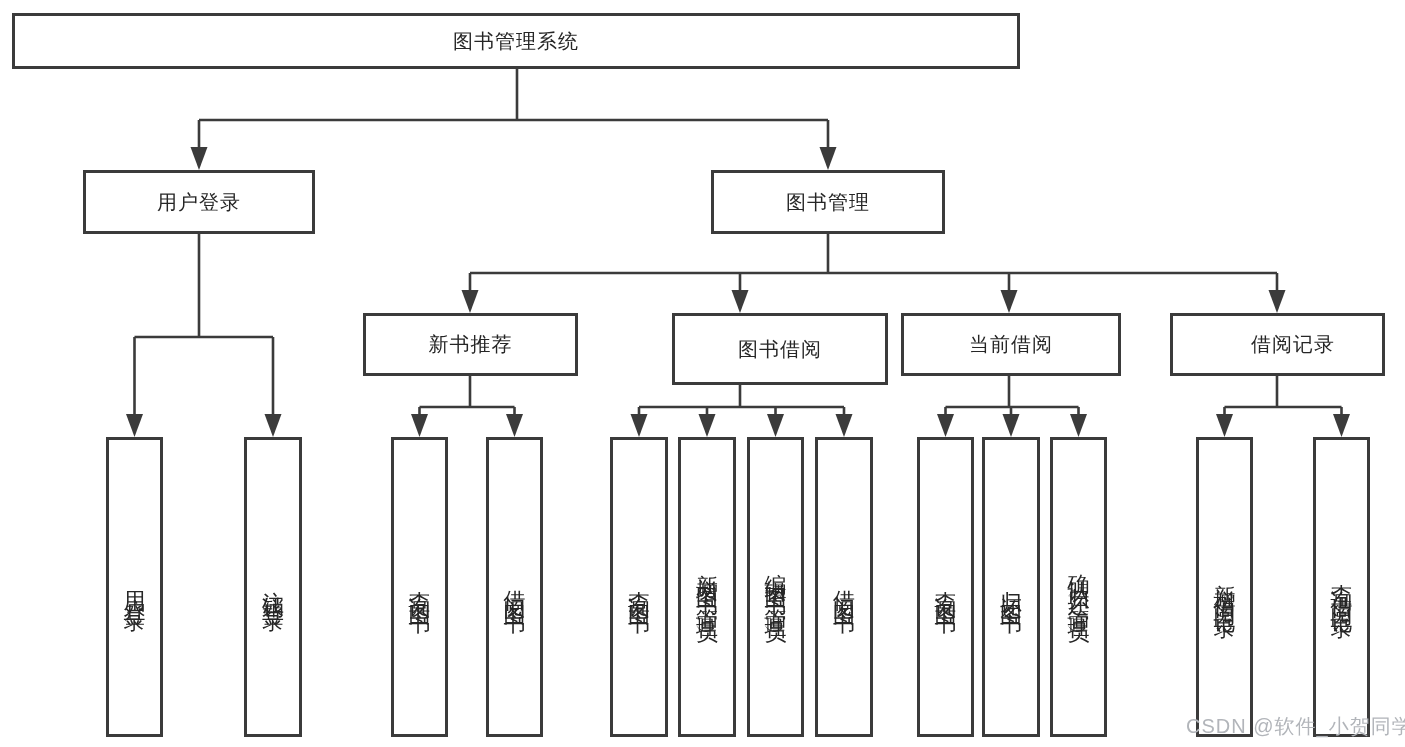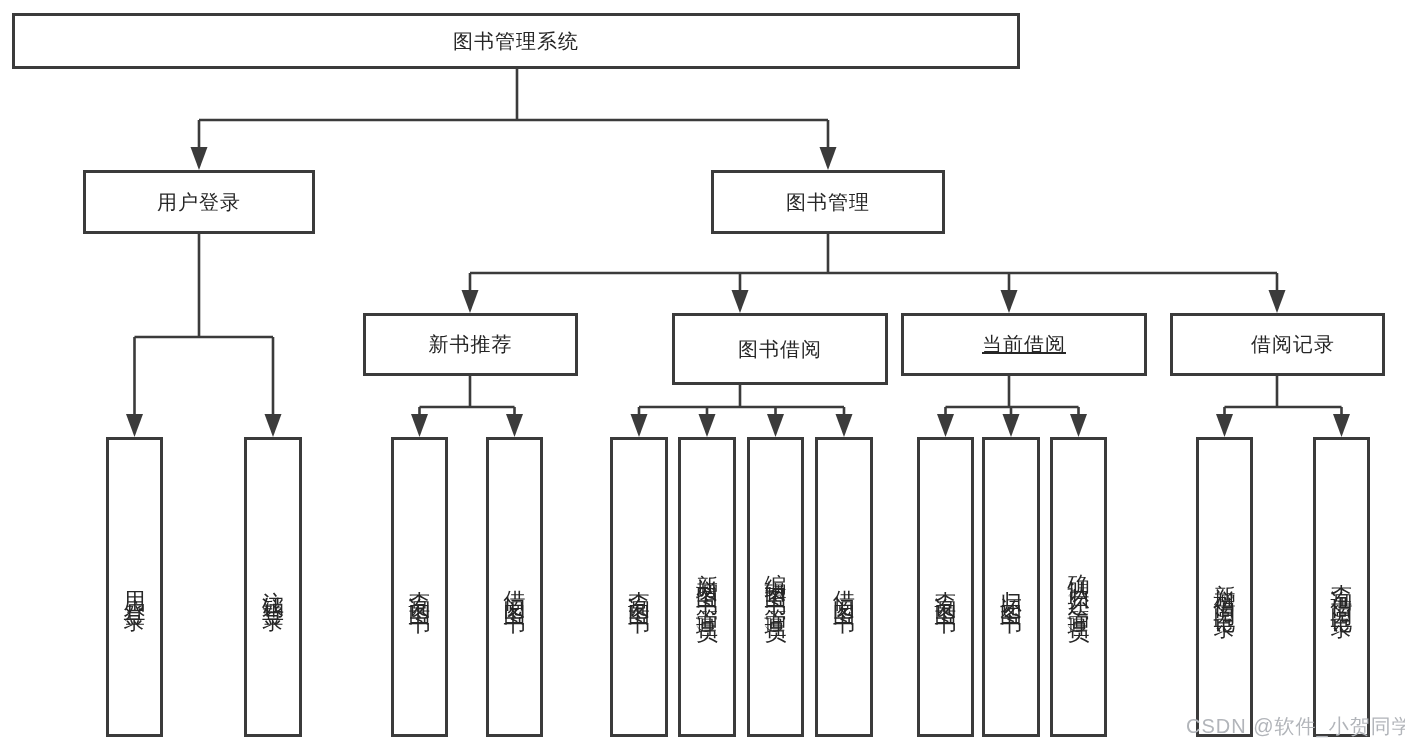--- a/index.html
+++ b/index.html
@@ -84,21 +84,21 @@
     </g>
   </svg>
 
   <div class="box" style="left:12px; top:13px; width:1008px; height:56px;">图书管理系统</div>
 
   <div class="box" style="left:83px; top:170px; width:232px; height:64px;">用户登录</div>
   <div class="box" style="left:363px; top:313px; width:215px; height:63px;">新书推荐</div>
 
   <div class="box" style="left:711px; top:170px; width:234px; height:64px;">图书管理</div>
   <div class="box" style="left:632px; top:313px; width:216px; height:72px;margin-left:40px;">图书借阅</div>
-  <div class="box" style="left:901px; top:313px; width:246px; height:63px;text-decoration:underline;">当前借阅</div>
+  <div class="box" style="left:901px; top:313px; width:220px; height:63px;">当前借阅</div>
   <div class="box" style="left:1170px; top:313px; width:215px; height:63px;padding-left:31px;">借阅记录</div>
 
   <div class="box leaf" style="left:106px; top:437px; width:57px; height:300px;">
     <span>用户登录</span>
   </div>
   <div class="box leaf" style="left:244px; top:437px; width:58px; height:300px;">
     <span>注销登录</span>
   </div>
 
   <div class="box leaf" style="left:391px; top:437px; width:57px; height:300px;">

